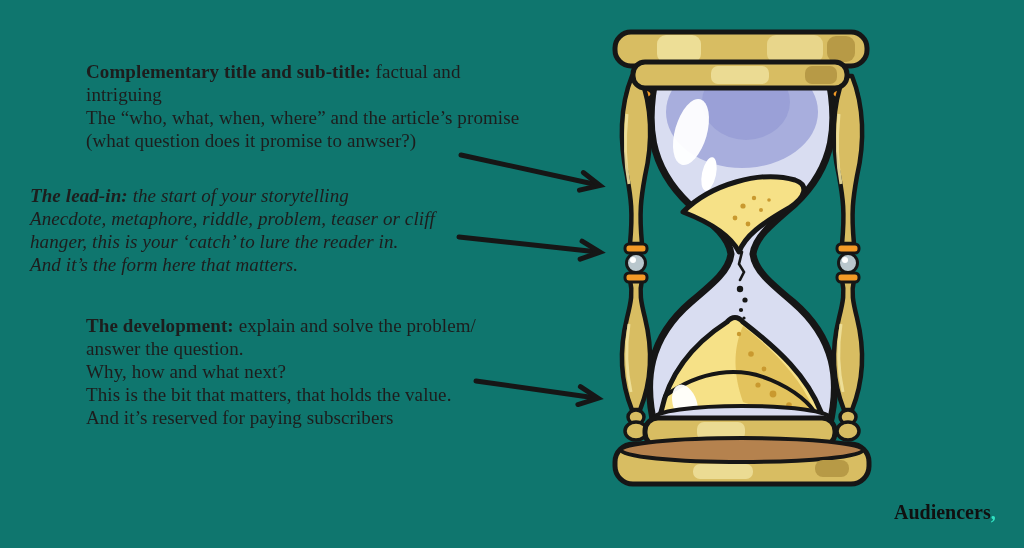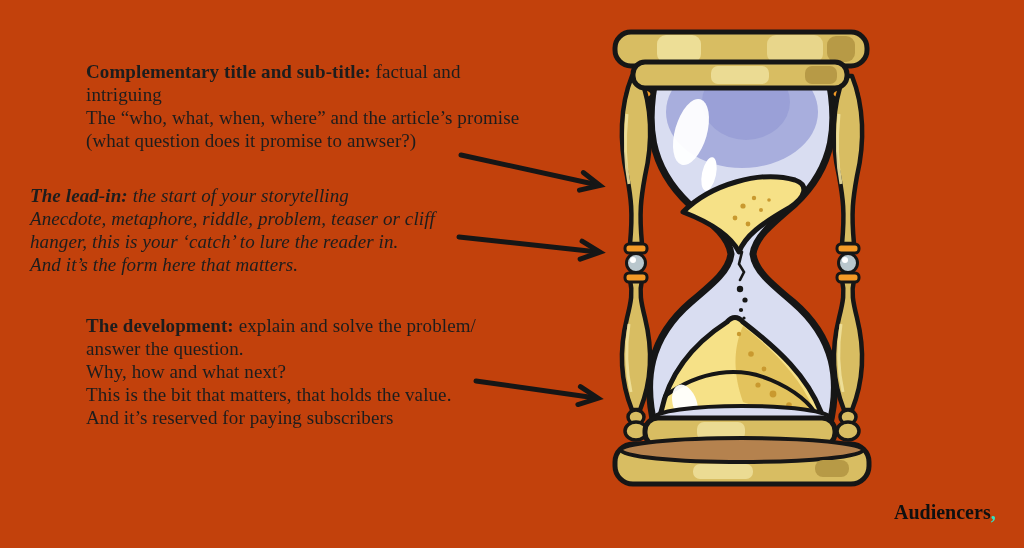--- a/index.html
+++ b/index.html
@@ -1,19 +1,19 @@
 <!DOCTYPE html>
 <html><head>
 <meta charset="utf-8">
 <style>
   * { margin: 0; padding: 0; box-sizing: border-box; }
   html, body { width: 1024px; height: 548px; background: #ffffff; overflow: hidden; }
   body { position: relative; font-family: "Liberation Serif", serif; color: #1d1d1d; }
 
-  .canvas { position: absolute; inset: 0; background: #c2410c; }
+  .canvas { position: absolute; inset: 0; background: #0f766e; }
 
   .annotation { position: absolute; font-size: 19px; line-height: 23px; letter-spacing: 0.1px; }
   .annotation .ann-bold { font-weight: 700; }
   .annotation .ann-text { white-space: pre-line; }
 
   #ann-title { left: 86px; top: 60px; width: 505px; }
   #ann-leadin { left: 30px; top: 184px; width: 505px; font-style: italic; }
   #ann-development { left: 86px; top: 314px; width: 505px; }
 
   .arrows-layer, .hourglass-layer { position: absolute; pointer-events: none; }

